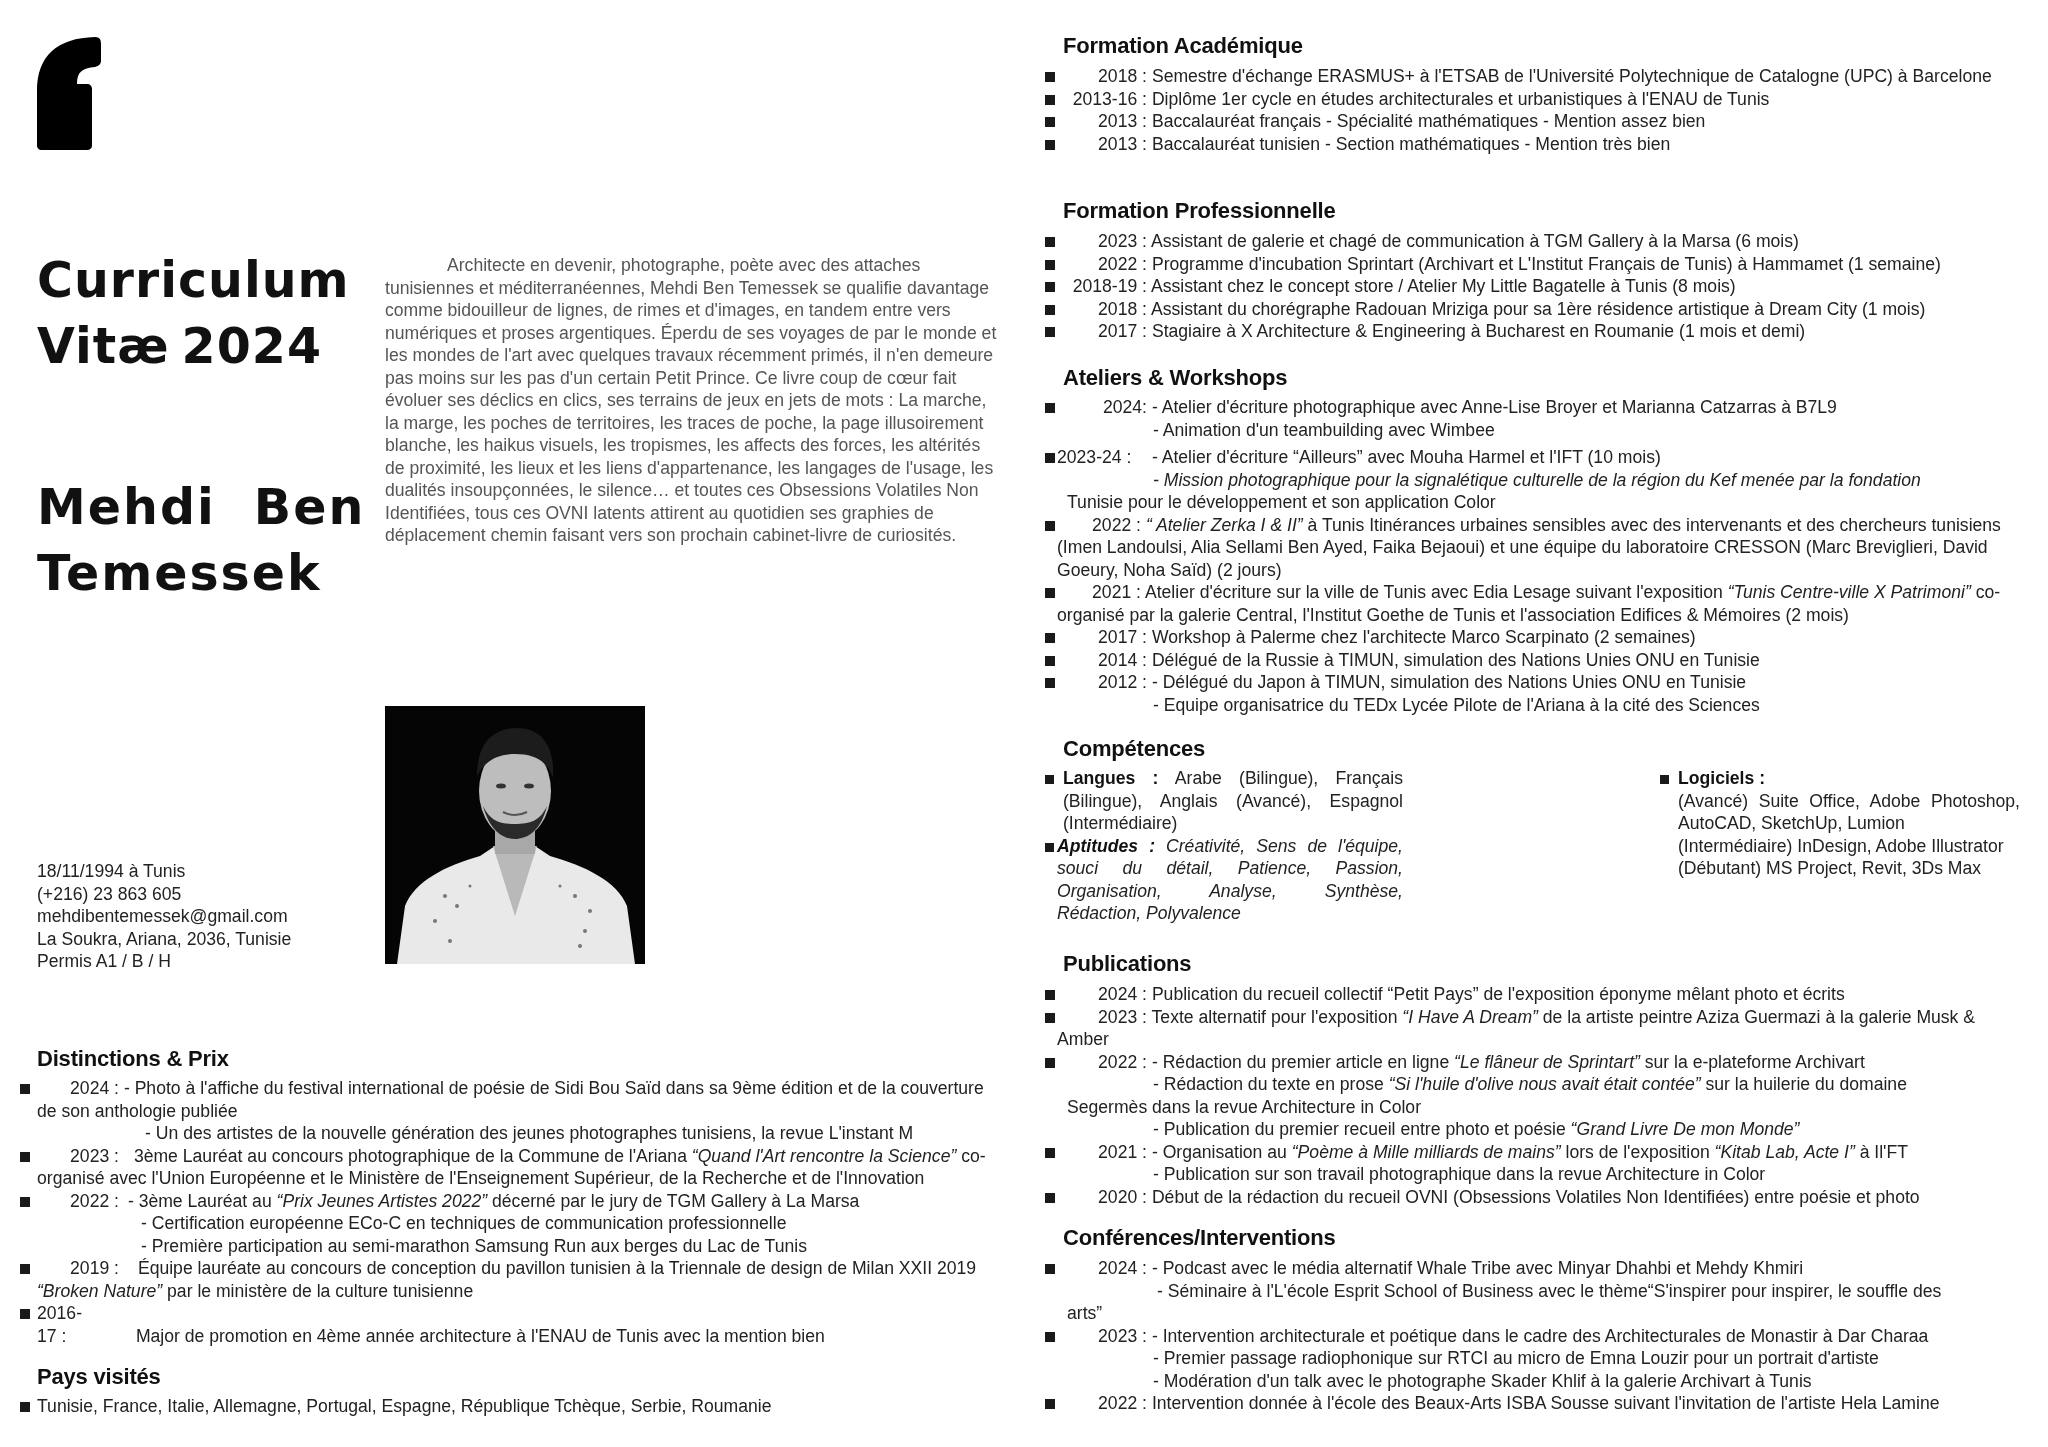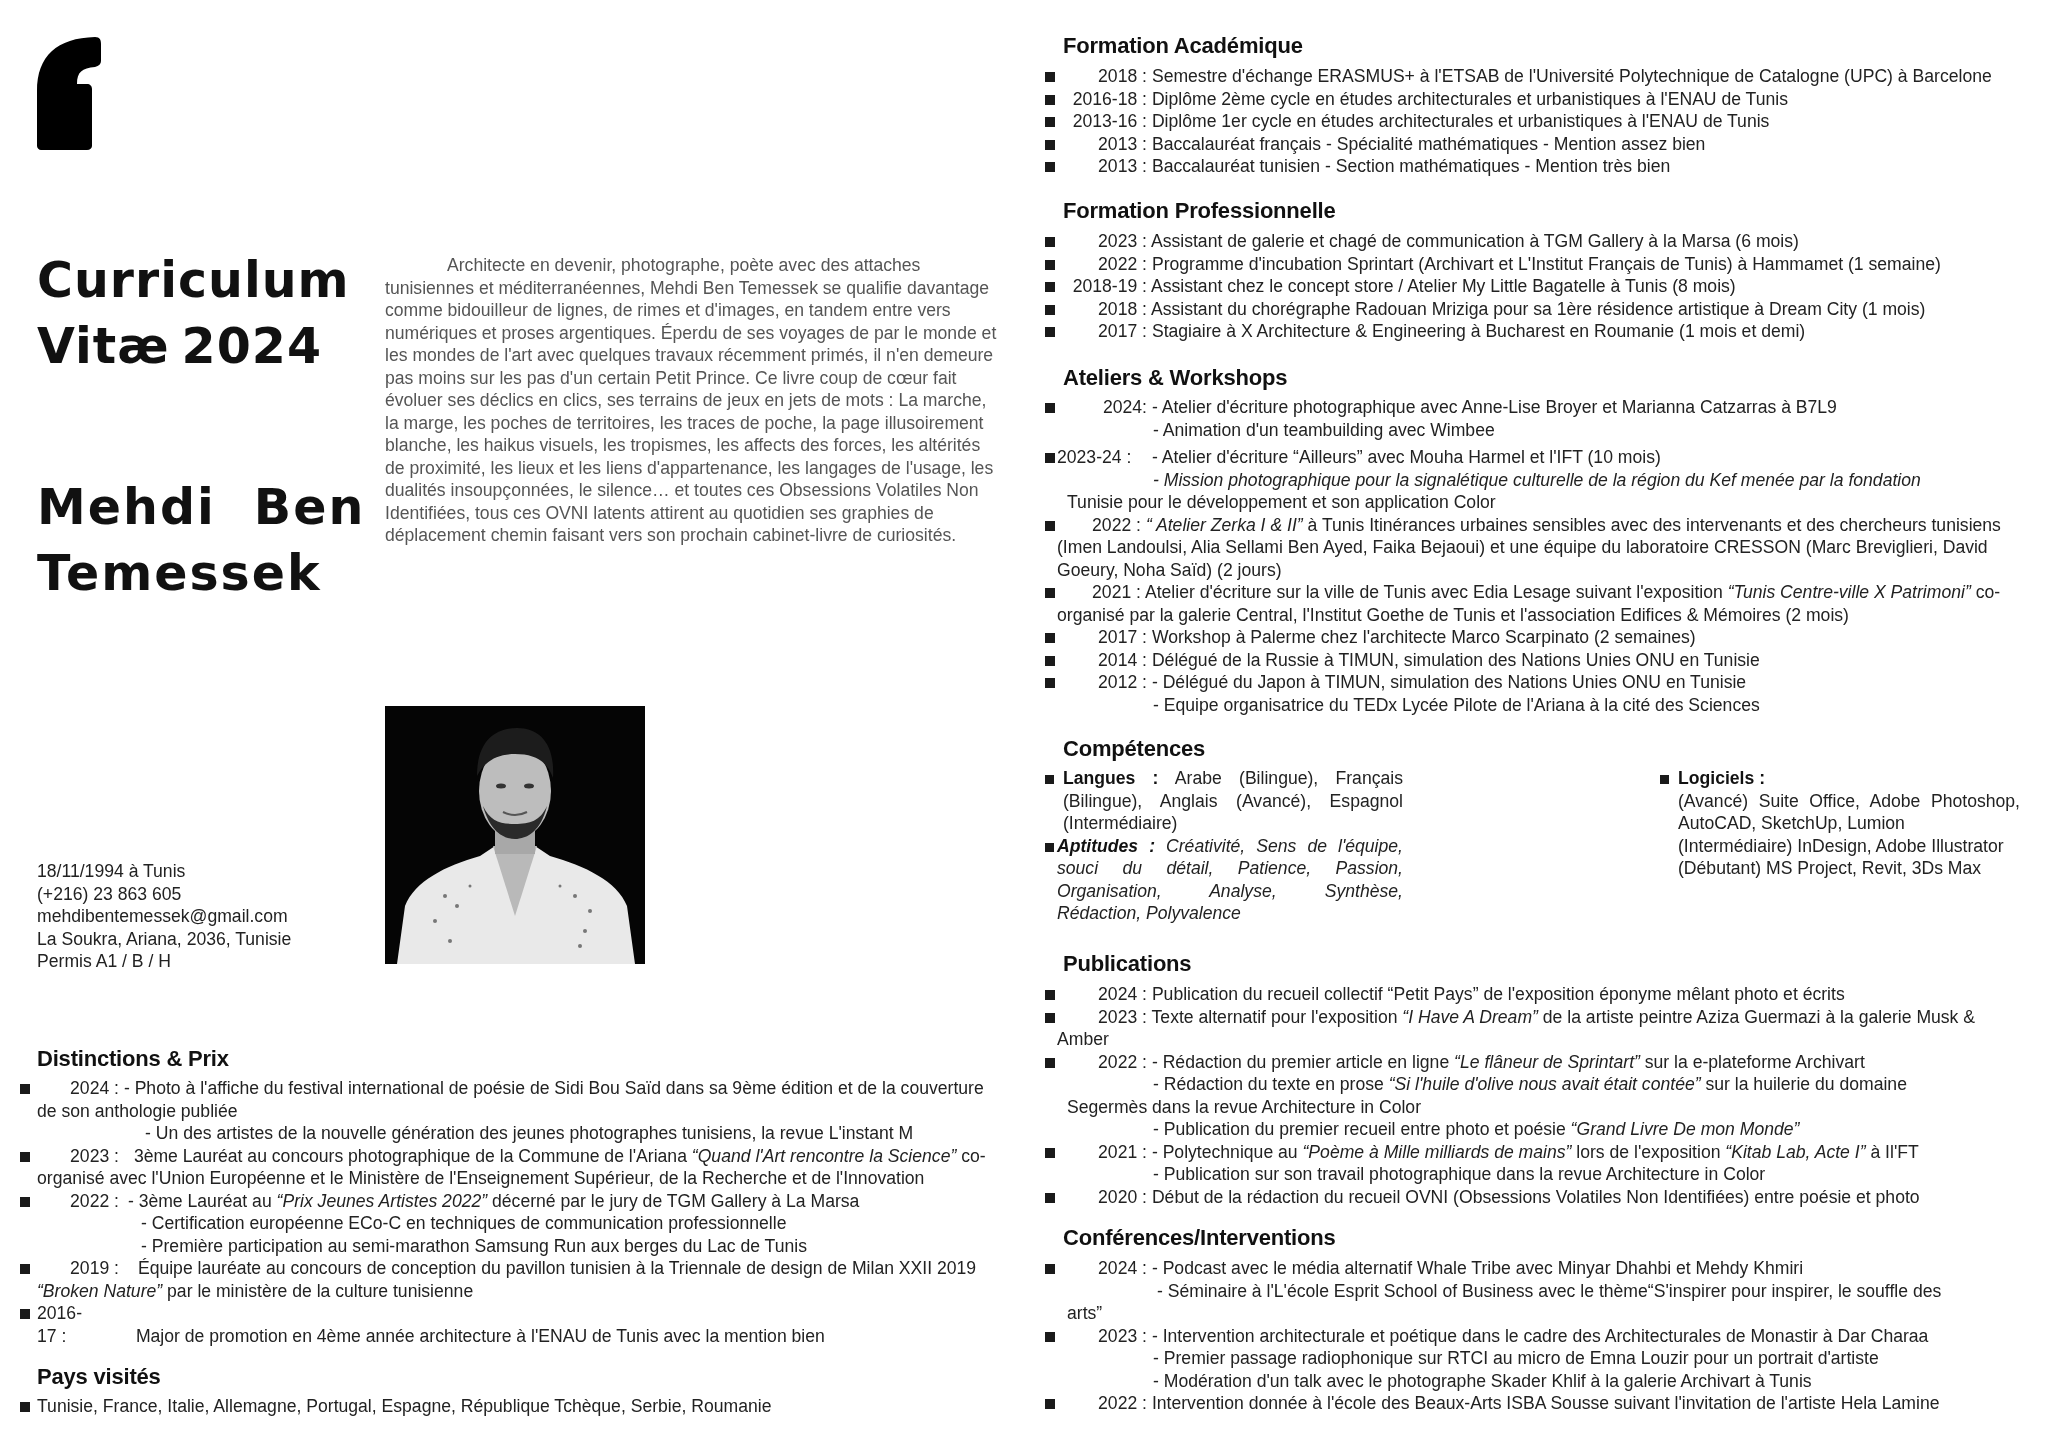--- a/index.html
+++ b/index.html
@@ -120,21 +120,20 @@
 
 <div class="abs section-h" style="left:37px; top:1364px;">Pays visités</div>
 <div class="abs list" style="left:20px; top:1395px; padding-left:17px;">
   <span class="bullet"></span>
   <span>Tunisie, France, Italie, Allemagne, Portugal, Espagne, République Tchèque, Serbie, Roumanie</span>
 </div>
 
 <div class="abs section-h" style="left:1063px; top:33px;">Formation Académique</div>
 <div class="abs list" style="left:1045px; top:65px; width:990px;">
   <div class="item" style="padding-left:12px;"><span class="bullet"></span><span class="year" style="width:90px;">2018 :</span> <span>Semestre d'échange ERASMUS+ à l'ETSAB de l'Université Polytechnique de Catalogne (UPC) à Barcelone</span></div>
-  <div class="item" style="padding-left:12px;"><span class="bullet"></span><span class="year" style="width:90px;">2016-18 :</span> <span>Diplôme 2ème cycle en études architecturales et urbanistiques à l'ENAU de Tunis</span></div>
   <div class="item" style="padding-left:12px;"><span class="bullet"></span><span class="year" style="width:90px;">2013-16 :</span> <span>Diplôme 1er cycle en études architecturales et urbanistiques à l'ENAU de Tunis</span></div>
   <div class="item" style="padding-left:12px;"><span class="bullet"></span><span class="year" style="width:90px;">2013 :</span> <span>Baccalauréat français - Spécialité mathématiques - Mention assez bien</span></div>
   <div class="item" style="padding-left:12px;"><span class="bullet"></span><span class="year" style="width:90px;">2013 :</span> <span>Baccalauréat tunisien - Section mathématiques - Mention très bien</span></div>
 </div>
 
 <div class="abs section-h" style="left:1063px; top:198px;">Formation Professionnelle</div>
 <div class="abs list" style="left:1045px; top:230px; width:990px;">
   <div class="item" style="padding-left:12px;"><span class="bullet"></span><span class="year" style="width:90px;">2023 :</span> <span>Assistant de galerie et chagé de communication à TGM Gallery à la Marsa (6 mois)</span></div>
   <div class="item" style="padding-left:12px;"><span class="bullet"></span><span class="year" style="width:90px;">2022 :</span> <span>Programme d'incubation Sprintart (Archivart et L'Institut Français de Tunis) à Hammamet (1 semaine)</span></div>
   <div class="item" style="padding-left:12px;"><span class="bullet"></span><span class="year" style="width:90px;">2018-19 :</span> <span>Assistant chez le concept store / Atelier My Little Bagatelle à Tunis (8 mois)</span></div>
@@ -200,21 +199,21 @@
   <div class="item" style="padding-left:12px;">
     <span class="bullet"></span><span class="year" style="width:90px;">2023 :</span><span>  Texte alternatif pour l'exposition </span><em>“I Have A Dream”</em><span> de la artiste peintre Aziza Guermazi à la galerie Musk &amp; Amber</span>
   </div>
   <div class="item" style="padding-left:12px;">
     <span class="bullet"></span><span class="year" style="width:90px;">2022 :</span><span> - Rédaction du premier article en ligne </span><em>“Le flâneur de Sprintart”</em><span> sur la e-plateforme Archivart</span>
     <span class="sub" style="padding-left:96px;"><span>- Rédaction du texte en prose </span><em>“Si l'huile d'olive nous avait était contée”</em><span> sur la huilerie du domaine</span></span>
     <span class="sub" style="margin-left:-12px; padding-left:22px;">Segermès dans la revue Architecture in Color</span>
     <span class="sub" style="padding-left:96px;"><span>- Publication du premier recueil entre photo et poésie </span><em>“Grand Livre De mon Monde”</em></span>
   </div>
   <div class="item" style="padding-left:12px;">
-    <span class="bullet"></span><span class="year" style="width:90px;">2021 :</span> <span>- Polytechnique au </span><em>“Poème à Mille milliards de mains”</em><span> lors de l'exposition </span><em>“Kitab Lab, Acte I”</em><span> à Il'FT</span>
+    <span class="bullet"></span><span class="year" style="width:90px;">2021 :</span> <span>- Organisation au </span><em>“Poème à Mille milliards de mains”</em><span> lors de l'exposition </span><em>“Kitab Lab, Acte I”</em><span> à Il'FT</span>
     <span class="sub" style="padding-left:96px;">- Publication sur son travail photographique dans la revue Architecture in Color</span>
   </div>
   <div class="item" style="padding-left:12px;">
     <span class="bullet"></span><span class="year" style="width:90px;">2020 :</span> <span>Début de la rédaction du recueil OVNI (Obsessions Volatiles Non Identifiées) entre poésie et photo</span>
   </div>
 </div>
 
 <div class="abs section-h" style="left:1063px; top:1225px;">Conférences/Interventions</div>
 <div class="abs list" style="left:1045px; top:1257px; width:980px;">
   <div class="item" style="padding-left:12px;">

